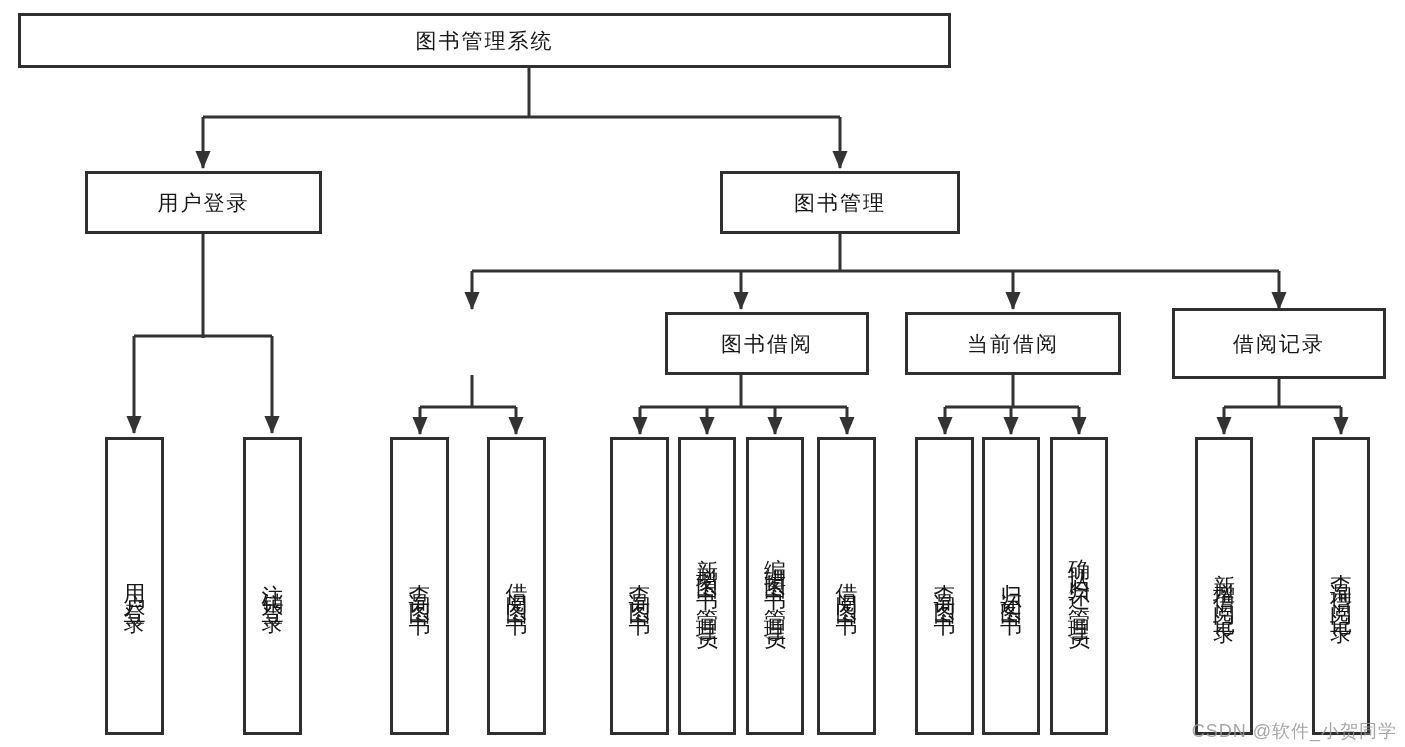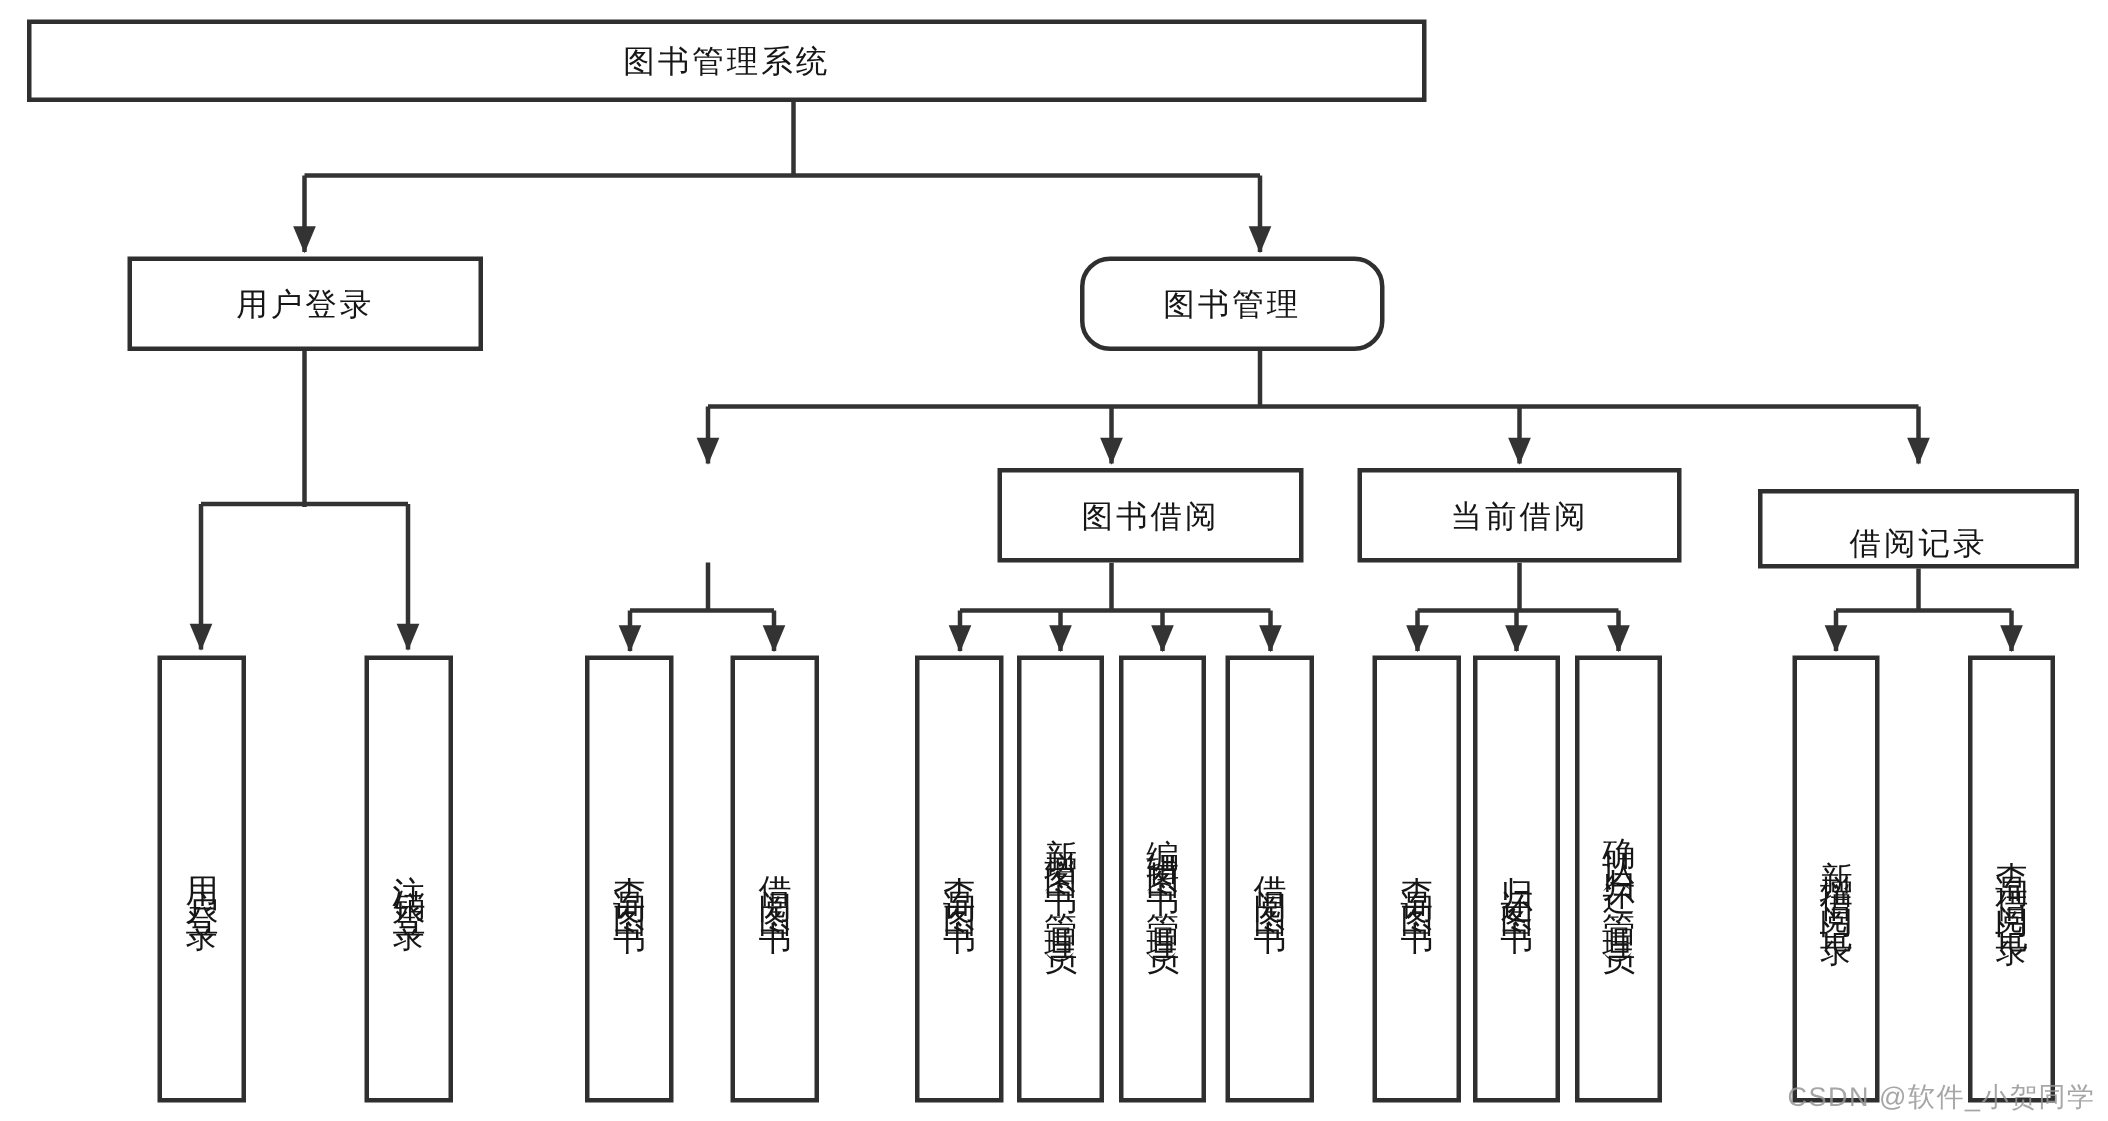--- a/index.html
+++ b/index.html
@@ -34,25 +34,25 @@
   .box.v .vtext {
     writing-mode: vertical-rl;
     text-orientation: mixed;
     font-size: 22px;
     letter-spacing: 10px;
     line-height: 1.1;
   }
   
   .n-root   { left: 18px;   top: 13px;  width: 933px; height: 55px; }
   .n-login  { left: 85px;   top: 171px; width: 237px;  height: 63px; }
-  .n-mgmt   { left: 720px;  top: 171px; width: 203px;  height: 63px; border-radius: 20px; }
+  .n-mgmt   { left: 720px;  top: 171px; width: 240px;  height: 63px; }
   .n-rec    { left: 362px;  top: 312px; width: 220px;  height: 63px; }
   .n-borrow { left: 633px;  top: 312px; width: 204px;  height: 63px; margin-left: 32px; }
   .n-cur    { left: 905px;  top: 312px; width: 216px;  height: 63px; text-align: right; }
-  .n-hist   { left: 1172px; top: 326px; width: 214px;  height: 53px; align-items: flex-end; }
+  .n-hist   { left: 1172px; top: 308px; width: 214px;  height: 71px; }
   
   .leaf { top: 437px; height: 298px; }
   .l1  { left: 105px;  width: 59px; }
   .l2  { left: 243px;  width: 59px; }
   .l3  { left: 390px;  width: 59px; }
   .l4  { left: 487px;  width: 59px; }
   .l5  { left: 610px;  width: 59px; }
   .l6  { left: 678px;  width: 58px; }
   .l7  { left: 746px;  width: 58px; }
   .l8  { left: 817px;  width: 59px; }

